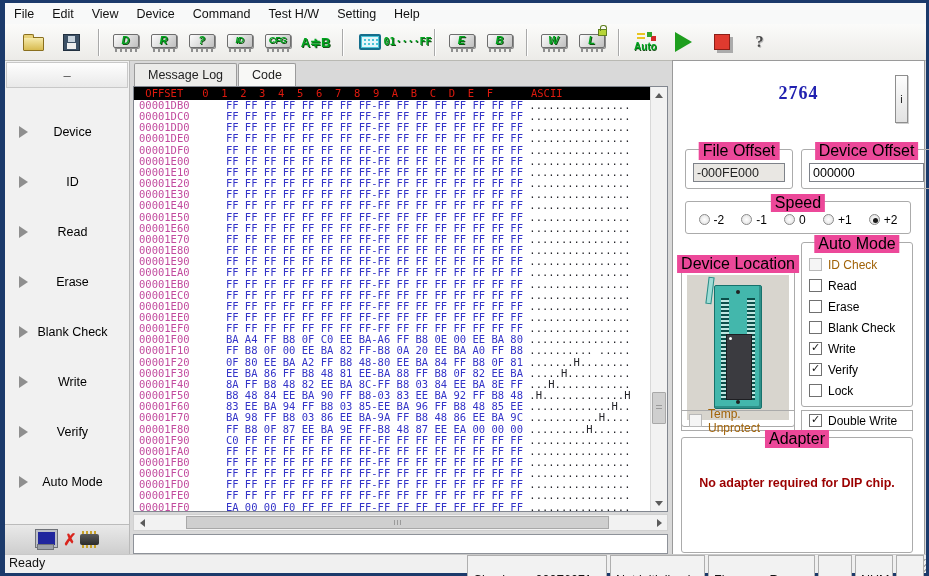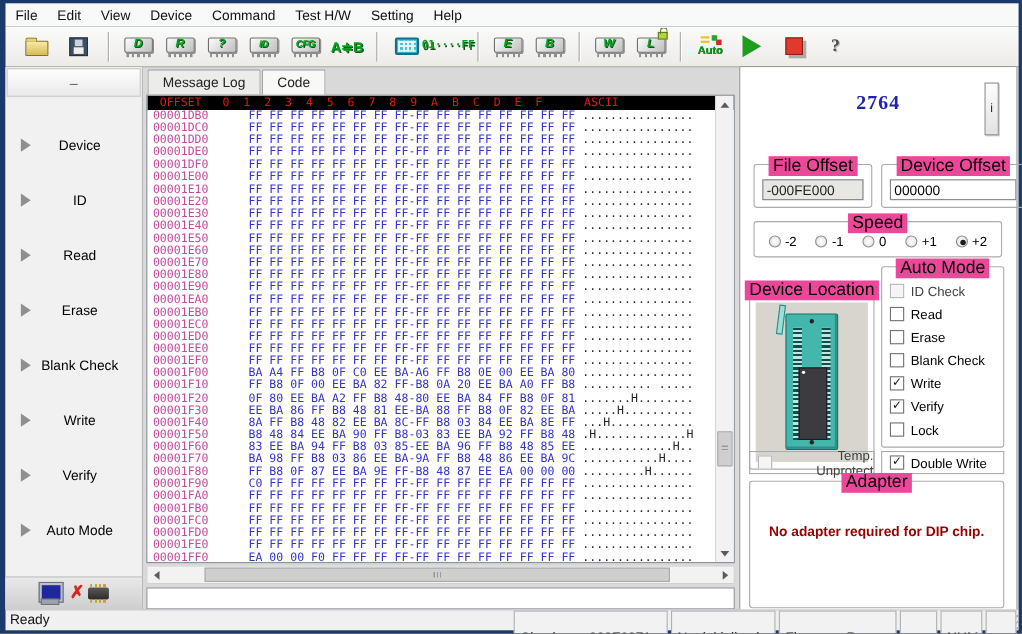--- a/index.html
+++ b/index.html
@@ -136,21 +136,21 @@
   .offinput { position:absolute; left:7px; right:7px; top:13px; height:19px; border:1px solid #7E8289;
               font:12.5px "Liberation Sans",sans-serif; padding:0 3px; }
   .offinput.ro { background:#E9E7E3; color:#222; }
   .speedrow { position:absolute; inset:8px 4px 4px 4px; display:flex; align-items:center;
               justify-content:space-around; }
   .ropt { display:flex; align-items:center; gap:4px; font-size:12px; }
   .rdo { width:11px; height:11px; border-radius:50%; border:1px solid #8A8A8A;
          background:radial-gradient(#FFF,#DDD); position:relative; }
   .rdo.on::after { content:''; position:absolute; left:3px; top:3px; width:5px; height:5px; border-radius:50%; background:#1A1A1A; }
   .cbrow { display:flex; align-items:center; gap:6px; height:21px; padding-left:7px; font-size:12px; color:#000; }
-  .cbrow.dis { color:#404040;text-align:right; }
+  .cbrow.dis { color:#a16207; }
   .cbx { width:13px; height:13px; background:#fff; border:1px solid #707070; position:relative; flex:none; }
   .cbx.on::after { content:'✓'; position:absolute; left:1px; top:-2px; font:bold 11px "DejaVu Sans",sans-serif; color:#111; }
   .cbx.dis { border-color:#B8B8B8; background:#F5F5F5; }
   .boxrow { position:absolute; border:1px solid #ABABAB; display:flex; align-items:center; }
   .sockimg { position:absolute; left:5px; top:12px; right:5px; height:145px; background:#D8D5CE; }
   .socket { position:absolute; left:27px; top:10px; width:48px; height:124px; background:#43B7AC;
             border:1px solid #17726C; border-radius:2px; box-shadow:inset -2px -2px 0 #2E9089; }
   .lever { position:absolute; left:-8px; top:-9px; width:6px; height:27px; background:#9FDDD6;
            border:1px solid #2A8A84; transform:rotate(7deg); }
   .sockdot { position:absolute; left:50%; margin-left:-2px; width:4px; height:4px; border-radius:50%; background:#222; }

